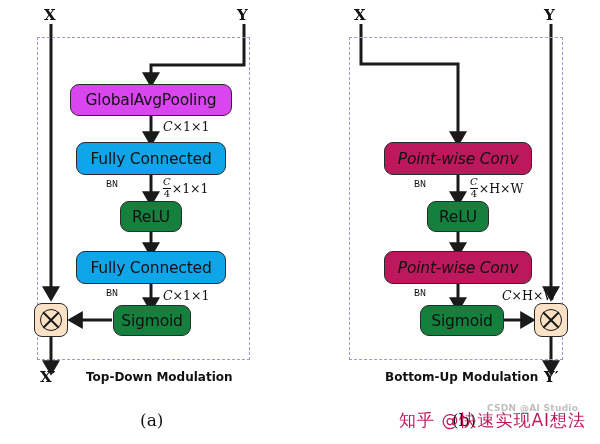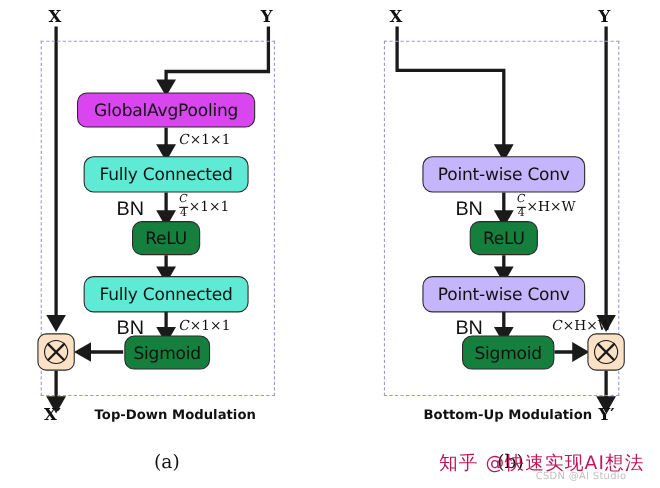--- a/index.html
+++ b/index.html
@@ -35,22 +35,22 @@
     display: flex;
     align-items: center;
     justify-content: center;
     font-family: "DejaVu Sans", sans-serif;
     color: #111111;
     white-space: nowrap;
     letter-spacing: -0.2px;
     z-index: 5;
   }
   .node.orange  { background: #d946ef; }
-  .node.green   { background: #5eead4; }
-  .node.pink    { background: #c4b5fd; }
+  .node.green   { background: #0ea5e9; }
+  .node.pink    { background: #be185d; font-style: italic; }
   .node.peach   { background: #15803d; }
 
   
   .mul {
     position: absolute;
     box-sizing: border-box;
     width: 34px;
     height: 34px;
     border: 1.6px solid #2a2a2a;
     border-radius: 8px;
@@ -91,22 +91,22 @@
     white-space: nowrap;
     color: #111111;
     z-index: 7;
   }
   .varlabel {
     font-family: "DejaVu Serif", serif;
     font-weight: bold;
     font-size: 15px;
   }
   .bn {
-    font-family: Liberation Sans, sans-serif;
-    font-size: 18px;
+    font-family: Liberation Mono, monospace;
+    font-size: 10px;
   }
   .dims {
     font-family: "DejaVu Serif", serif;
     font-size: 12.5px;
   }
   .dims i { font-style: italic; }
   .frac {
     display: inline-block;
     vertical-align: middle;
     text-align: center;
@@ -255,15 +255,15 @@
     <i>C</i><span>×H×W</span>
   </div>
 
   <div class="txt caption" style="left:86px; top:370px;">Top-Down Modulation</div>
   <div class="txt caption" style="left:385px; top:370px;">Bottom-Up Modulation</div>
 
   <div class="txt subcaption" style="left:140px; top:410px;">(a)</div>
   <div class="txt subcaption" style="left:452px; top:410px;">(b)</div>
 
   <div class="watermark wm-main" style="left:399px; top:409px;">知乎 @快速实现AI想法</div>
-  <div class="watermark wm-sub" style="left:487px; top:428px;">CSDN @AI Studio</div>
+  <div class="watermark wm-sub" style="left:487px; top:403px;font-weight:bold;">CSDN @AI Studio</div>
 
 </div>
 
 </body></html>

